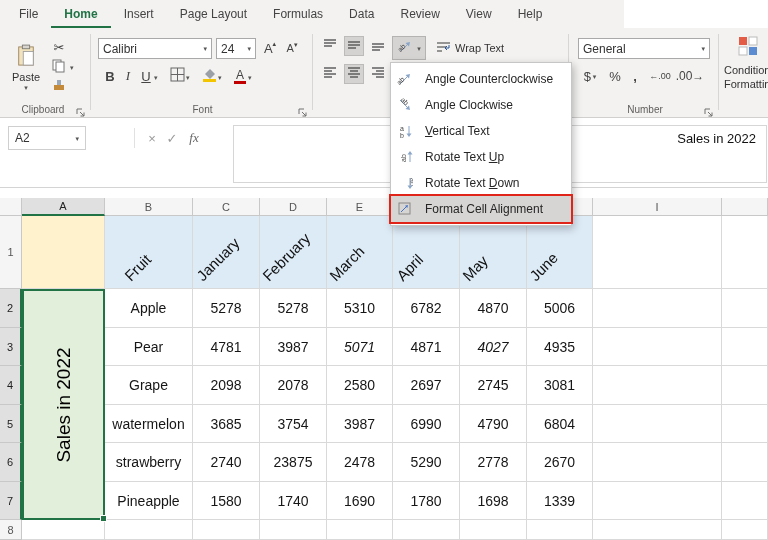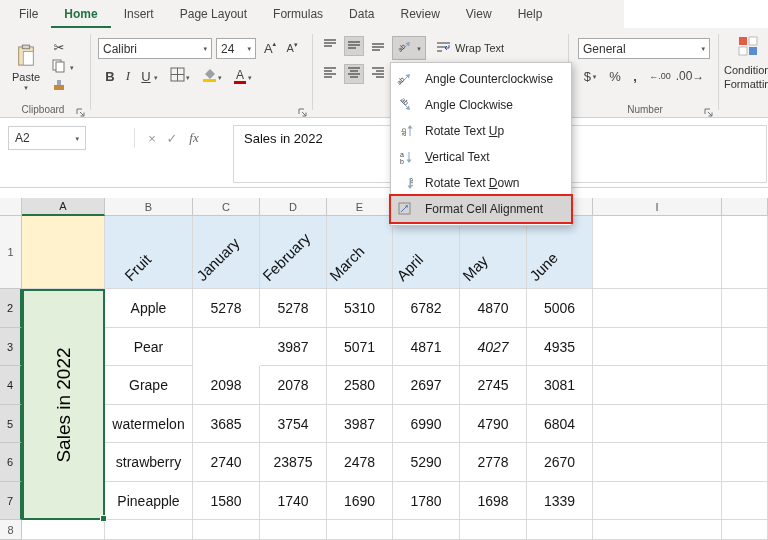--- a/index.html
+++ b/index.html
@@ -33,21 +33,21 @@
                 background:#d6d4d2; border:1px solid #b5b3b1; display:flex;
                 align-items:center; justify-content:center; gap:2px; }
   .wrap-btn { position:absolute; left:436px; top:10px; height:20px; display:flex;
               align-items:center; gap:4px; font-size:11px; color:#333; }
   .cf-btn { position:absolute; left:722px; top:6px; width:46px; height:64px; overflow:hidden;
             font-size:11px; color:#333; }
   .cf-btn .ln { position:absolute; left:2px; white-space:nowrap; }
 
   
   .fbar { position:absolute; top:119px; left:0; width:768px; height:69px; background:#fff;
-          border-bottom:1px solid #d4d4d4; }
+          border-bottom:1px solid #d4d4d4;text-align:right; }
   .namebox { position:absolute; left:8px; top:7px; width:78px; height:24px;
              border:1px solid #cfcfcf; display:flex; align-items:center;
              font-size:12px; color:#333; padding:0 6px; }
   .fbtn { position:absolute; top:7px; height:24px; width:20px; display:flex;
           align-items:center; justify-content:center; color:#9a9a9a; font-size:13px; }
   .fx { font-family:"Liberation Serif",serif; font-style:italic; color:#666; }
   .fdiv { position:absolute; left:134px; top:9px; width:1px; height:20px; background:#e1e1e1; }
   .finput { position:absolute; left:233px; top:6px; width:534px; height:58px;
             border:1px solid #d6d6d6; background:#fff; font-size:13px; color:#111;
             padding:5px 10px; }
@@ -165,20 +165,21 @@
             <path d="M3 7 L8 2 L13 7 L8 12 Z" fill="#9aa0a6"></path>
             <rect x="1" y="12" width="13" height="3" fill="#f2c500"></rect>
           </svg></span>
     </div>
     <span class="chev abs" style="left:218px;top:46px">▾</span>
     <div class="sbtn" style="left:232px;top:38px;width:16px;height:20px;flex-direction:column">
       <span style="font-size:12px;line-height:12px">A</span>
       <span style="width:12px;height:3px;background:#c00000;display:block"></span>
     </div>
     <span class="chev abs" style="left:248px;top:46px">▾</span>
+    <div class="glabel" style="left:93px;width:219px">Font</div>
     <span class="abs" style="left:298px;top:76px"><svg width="10" height="10">
           <path d="M1 1 h5 M1 1 v5 M4 4 l4 4 M8 4.5 V8 h-3.5" stroke="#707070" fill="none"></path>
         </svg></span>
     <div class="gdiv" style="left:312px"></div>
 
     <div class="sbtn" style="left:320px;top:8px;width:20px;height:20px">
       <span><svg width="16" height="16">
             <g stroke="#555" stroke-width="1.4">
               <line x1="2" y1="3" x2="14" y2="3"></line>
               <line x1="2" y1="6" x2="14" y2="6"></line>
@@ -333,22 +334,23 @@
         <div class="cell" style="grid-area: 3 / 4;">5278</div>
         <div class="cell" style="grid-area: 3 / 5;">5278</div>
         <div class="cell" style="grid-area: 3 / 6;">5310</div>
         <div class="cell" style="grid-area: 3 / 7;">6782</div>
         <div class="cell" style="grid-area: 3 / 8;">4870</div>
         <div class="cell" style="grid-area: 3 / 9;">5006</div>
         <div class="cell" style="grid-area: 3 / 10;"></div>
         <div class="cell" style="grid-area: 3 / 11;"></div>
         <div class="cell c-green" style="grid-area: 4 / 2;"></div>
         <div class="cell" style="grid-area: 4 / 3;">Pear</div>
+        <div class="cell" style="grid-area: 4 / 4;">4781</div>
         <div class="cell" style="grid-area: 4 / 5;">3987</div>
-        <div class="cell" style="grid-area: 4 / 6;">5071</div>
+        <div class="cell" style="grid-area: 4 / 6; font-style: italic;">5071</div>
         <div class="cell" style="grid-area: 4 / 7;">4871</div>
         <div class="cell" style="grid-area: 4 / 8; font-style: italic;">4027</div>
         <div class="cell" style="grid-area: 4 / 9;">4935</div>
         <div class="cell" style="grid-area: 4 / 10;"></div>
         <div class="cell" style="grid-area: 4 / 11;"></div>
         <div class="cell c-green" style="grid-area: 5 / 2;"></div>
         <div class="cell" style="grid-area: 5 / 3;">Grape</div>
         <div class="cell" style="grid-area: 5 / 4;">2098</div>
         <div class="cell" style="grid-area: 5 / 5;">2078</div>
         <div class="cell" style="grid-area: 5 / 6;">2580</div>
@@ -423,37 +425,37 @@
       <div class="menu-item">
         <span class="mi-icon"><svg width="16" height="16">
             <line x1="3" y1="3" x2="12" y2="12" stroke="#8aa5c8"></line>
             <path d="M13 13 l-1 -4.5 -3.5 3.5 z" fill="#8aa5c8"></path>
             <text x="2" y="6" font-size="7" fill="#444" transform="rotate(45 6 6)">ab</text>
           </svg></span>
         <span><span>Angle Clockwise</span><span class="mi-key"></span><span></span></span>
       </div>
       <div class="menu-item">
         <span class="mi-icon"><svg width="16" height="16">
-            <text x="0" y="0" font-size="7" fill="#444" transform="rotate(-90 6 8) translate(1 11)">ab</text>
-            <line x1="13" y1="13" x2="13" y2="5" stroke="#8aa5c8"></line>
-            <path d="M13 2 l-2.5 3.5 h5 z" fill="#8aa5c8"></path>
-          </svg></span>
-        <span><span>Rotate Text </span><span class="mi-key">U</span><span>p</span></span>
-      </div>
-      <div class="menu-item">
-        <span class="mi-icon"><svg width="16" height="16">
             <text x="3" y="8" font-size="7" fill="#444">a</text>
             <text x="3" y="15" font-size="7" fill="#444">b</text>
             <line x1="12" y1="3" x2="12" y2="11" stroke="#8aa5c8"></line>
             <path d="M12 14 l-2.5 -3.5 h5 z" fill="#8aa5c8"></path>
           </svg></span>
         <span><span></span><span class="mi-key">V</span><span>ertical Text</span></span>
       </div>
       <div class="menu-item">
         <span class="mi-icon"><svg width="16" height="16">
+            <text x="0" y="0" font-size="7" fill="#444" transform="rotate(-90 6 8) translate(1 11)">ab</text>
+            <line x1="13" y1="13" x2="13" y2="5" stroke="#8aa5c8"></line>
+            <path d="M13 2 l-2.5 3.5 h5 z" fill="#8aa5c8"></path>
+          </svg></span>
+        <span><span>Rotate Text </span><span class="mi-key">U</span><span>p</span></span>
+      </div>
+      <div class="menu-item">
+        <span class="mi-icon"><svg width="16" height="16">
             <text x="0" y="0" font-size="7" fill="#444" transform="rotate(90 8 8) translate(3 3)">ab</text>
             <line x1="13" y1="3" x2="13" y2="11" stroke="#8aa5c8"></line>
             <path d="M13 14 l-2.5 -3.5 h5 z" fill="#8aa5c8"></path>
           </svg></span>
         <span><span>Rotate Text </span><span class="mi-key">D</span><span>own</span></span>
       </div>
       <div class="menu-item hl">
         <span class="mi-icon"><svg width="16" height="16">
             <rect x="2" y="2" width="11" height="11" fill="none" stroke="#888"></rect>
             <line x1="4" y1="11" x2="10" y2="5" stroke="#4472c4"></line>

